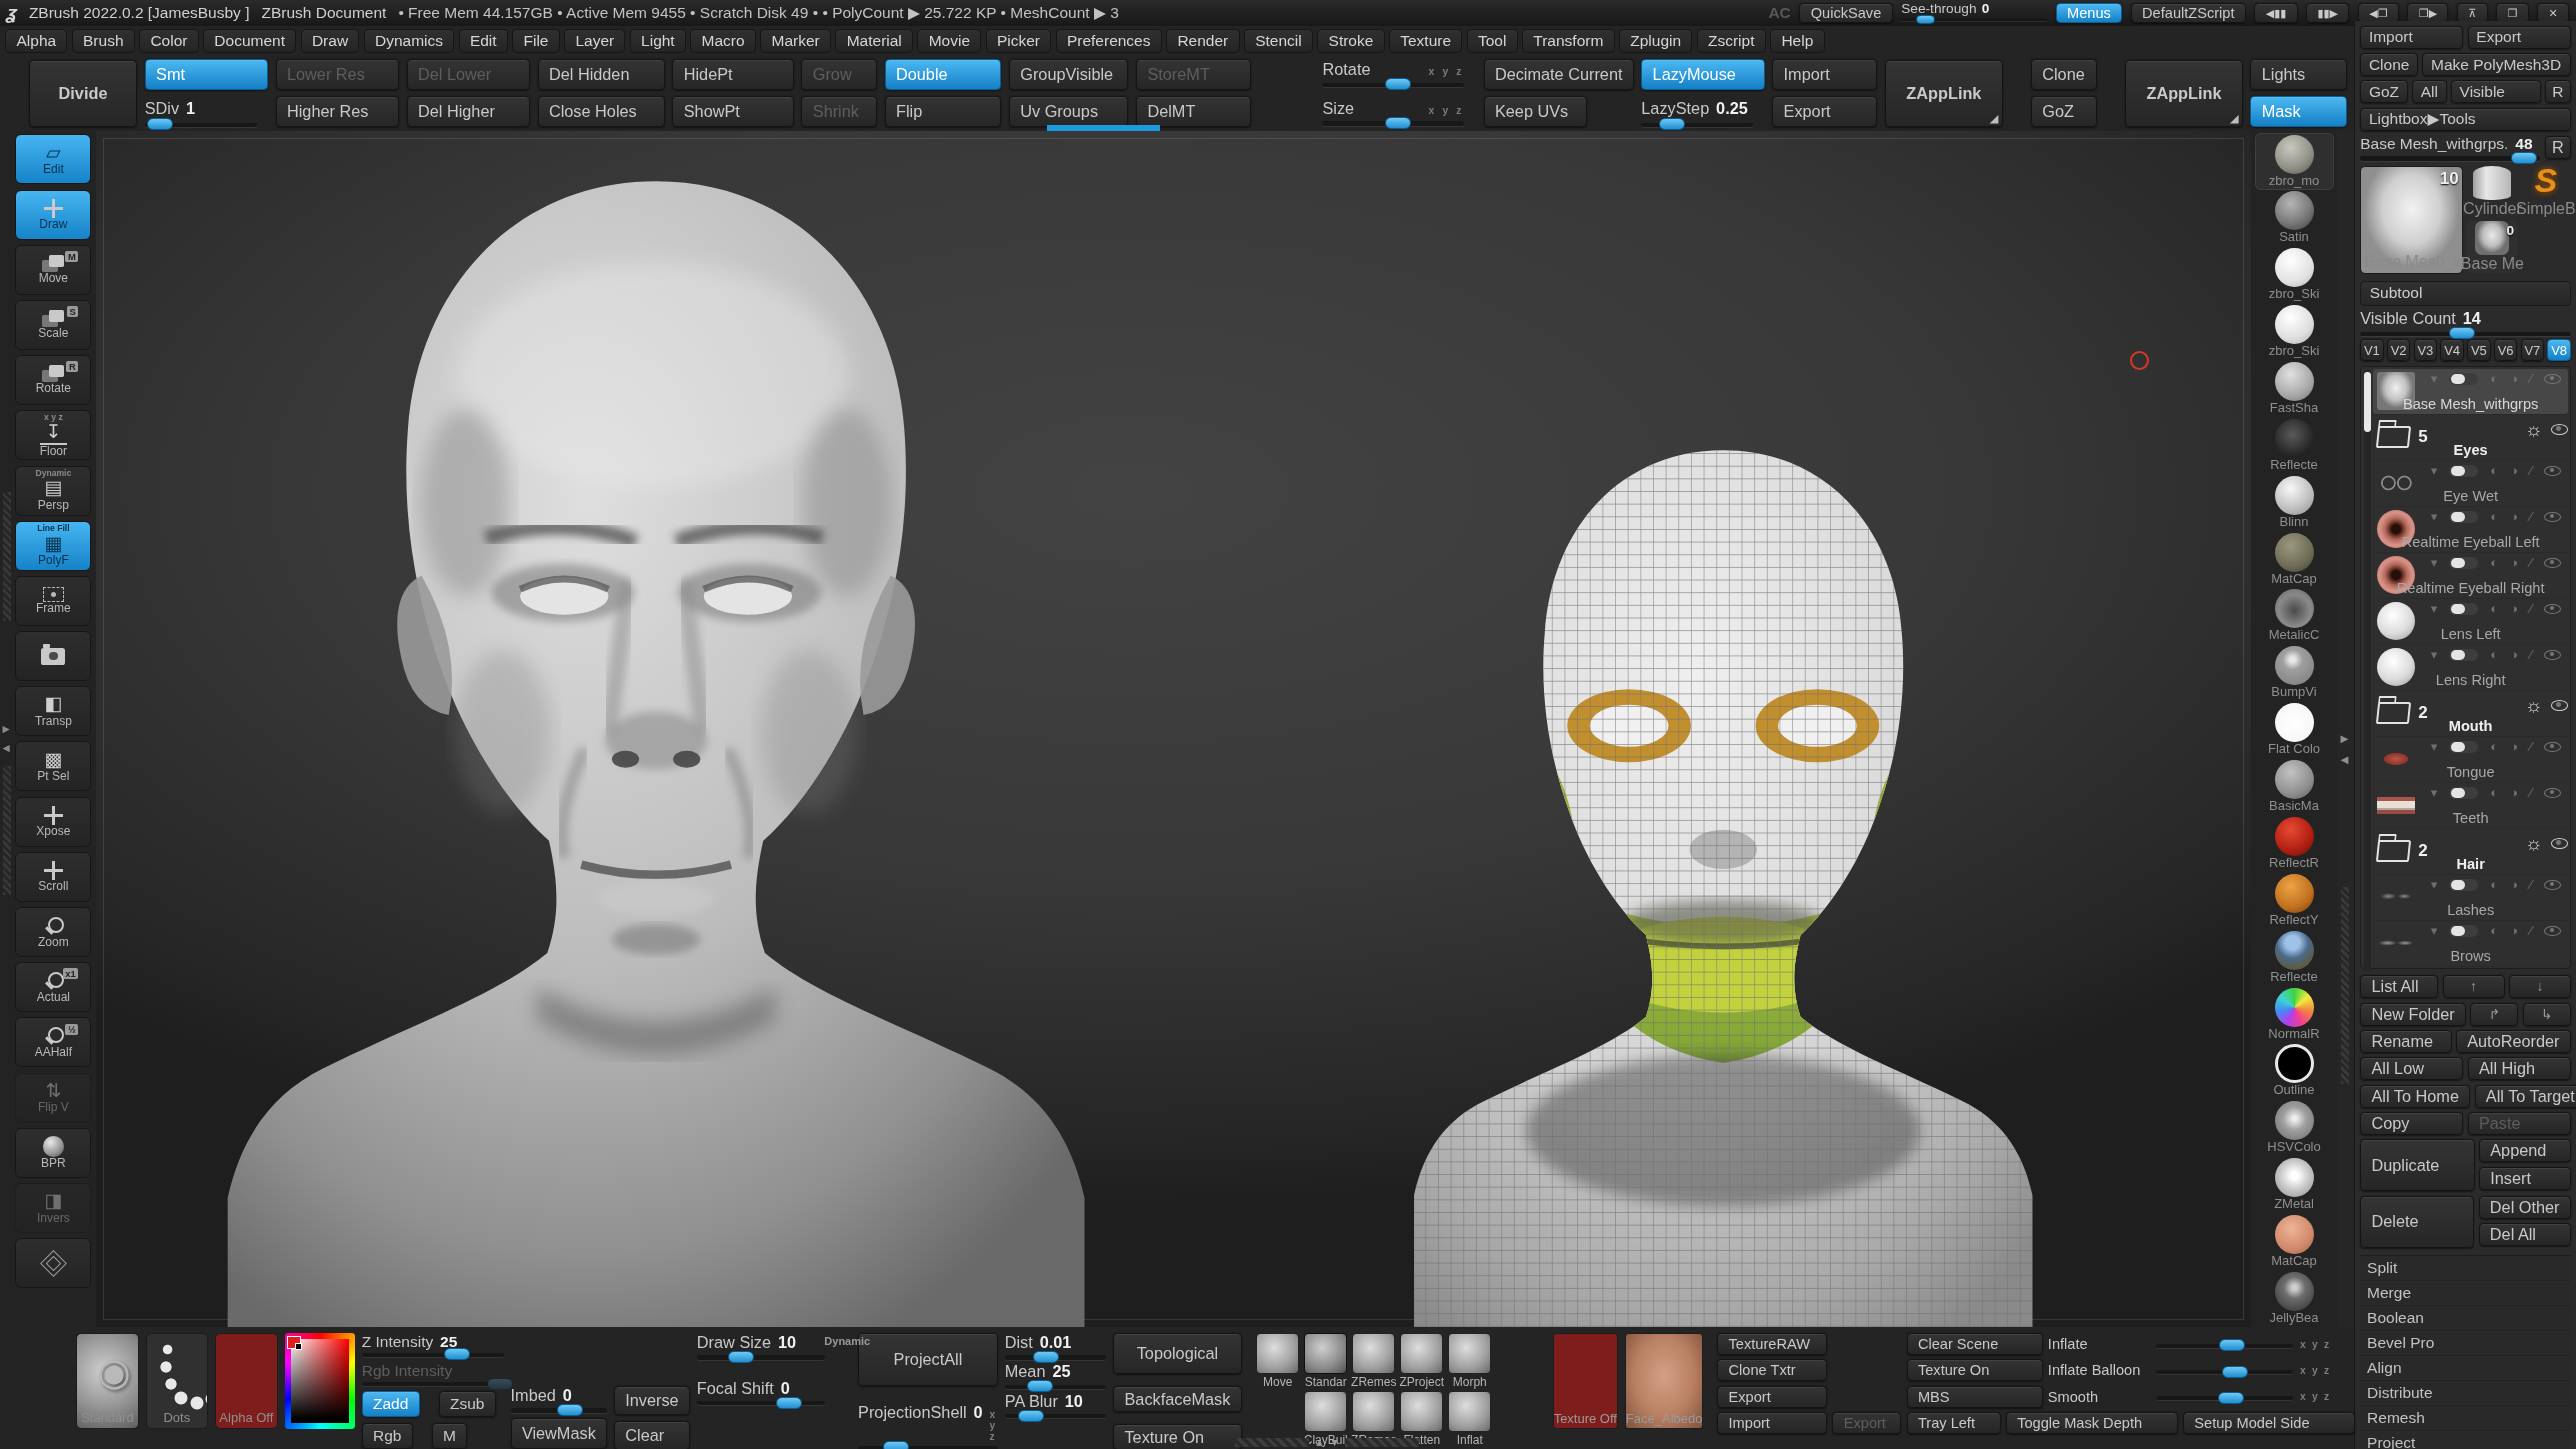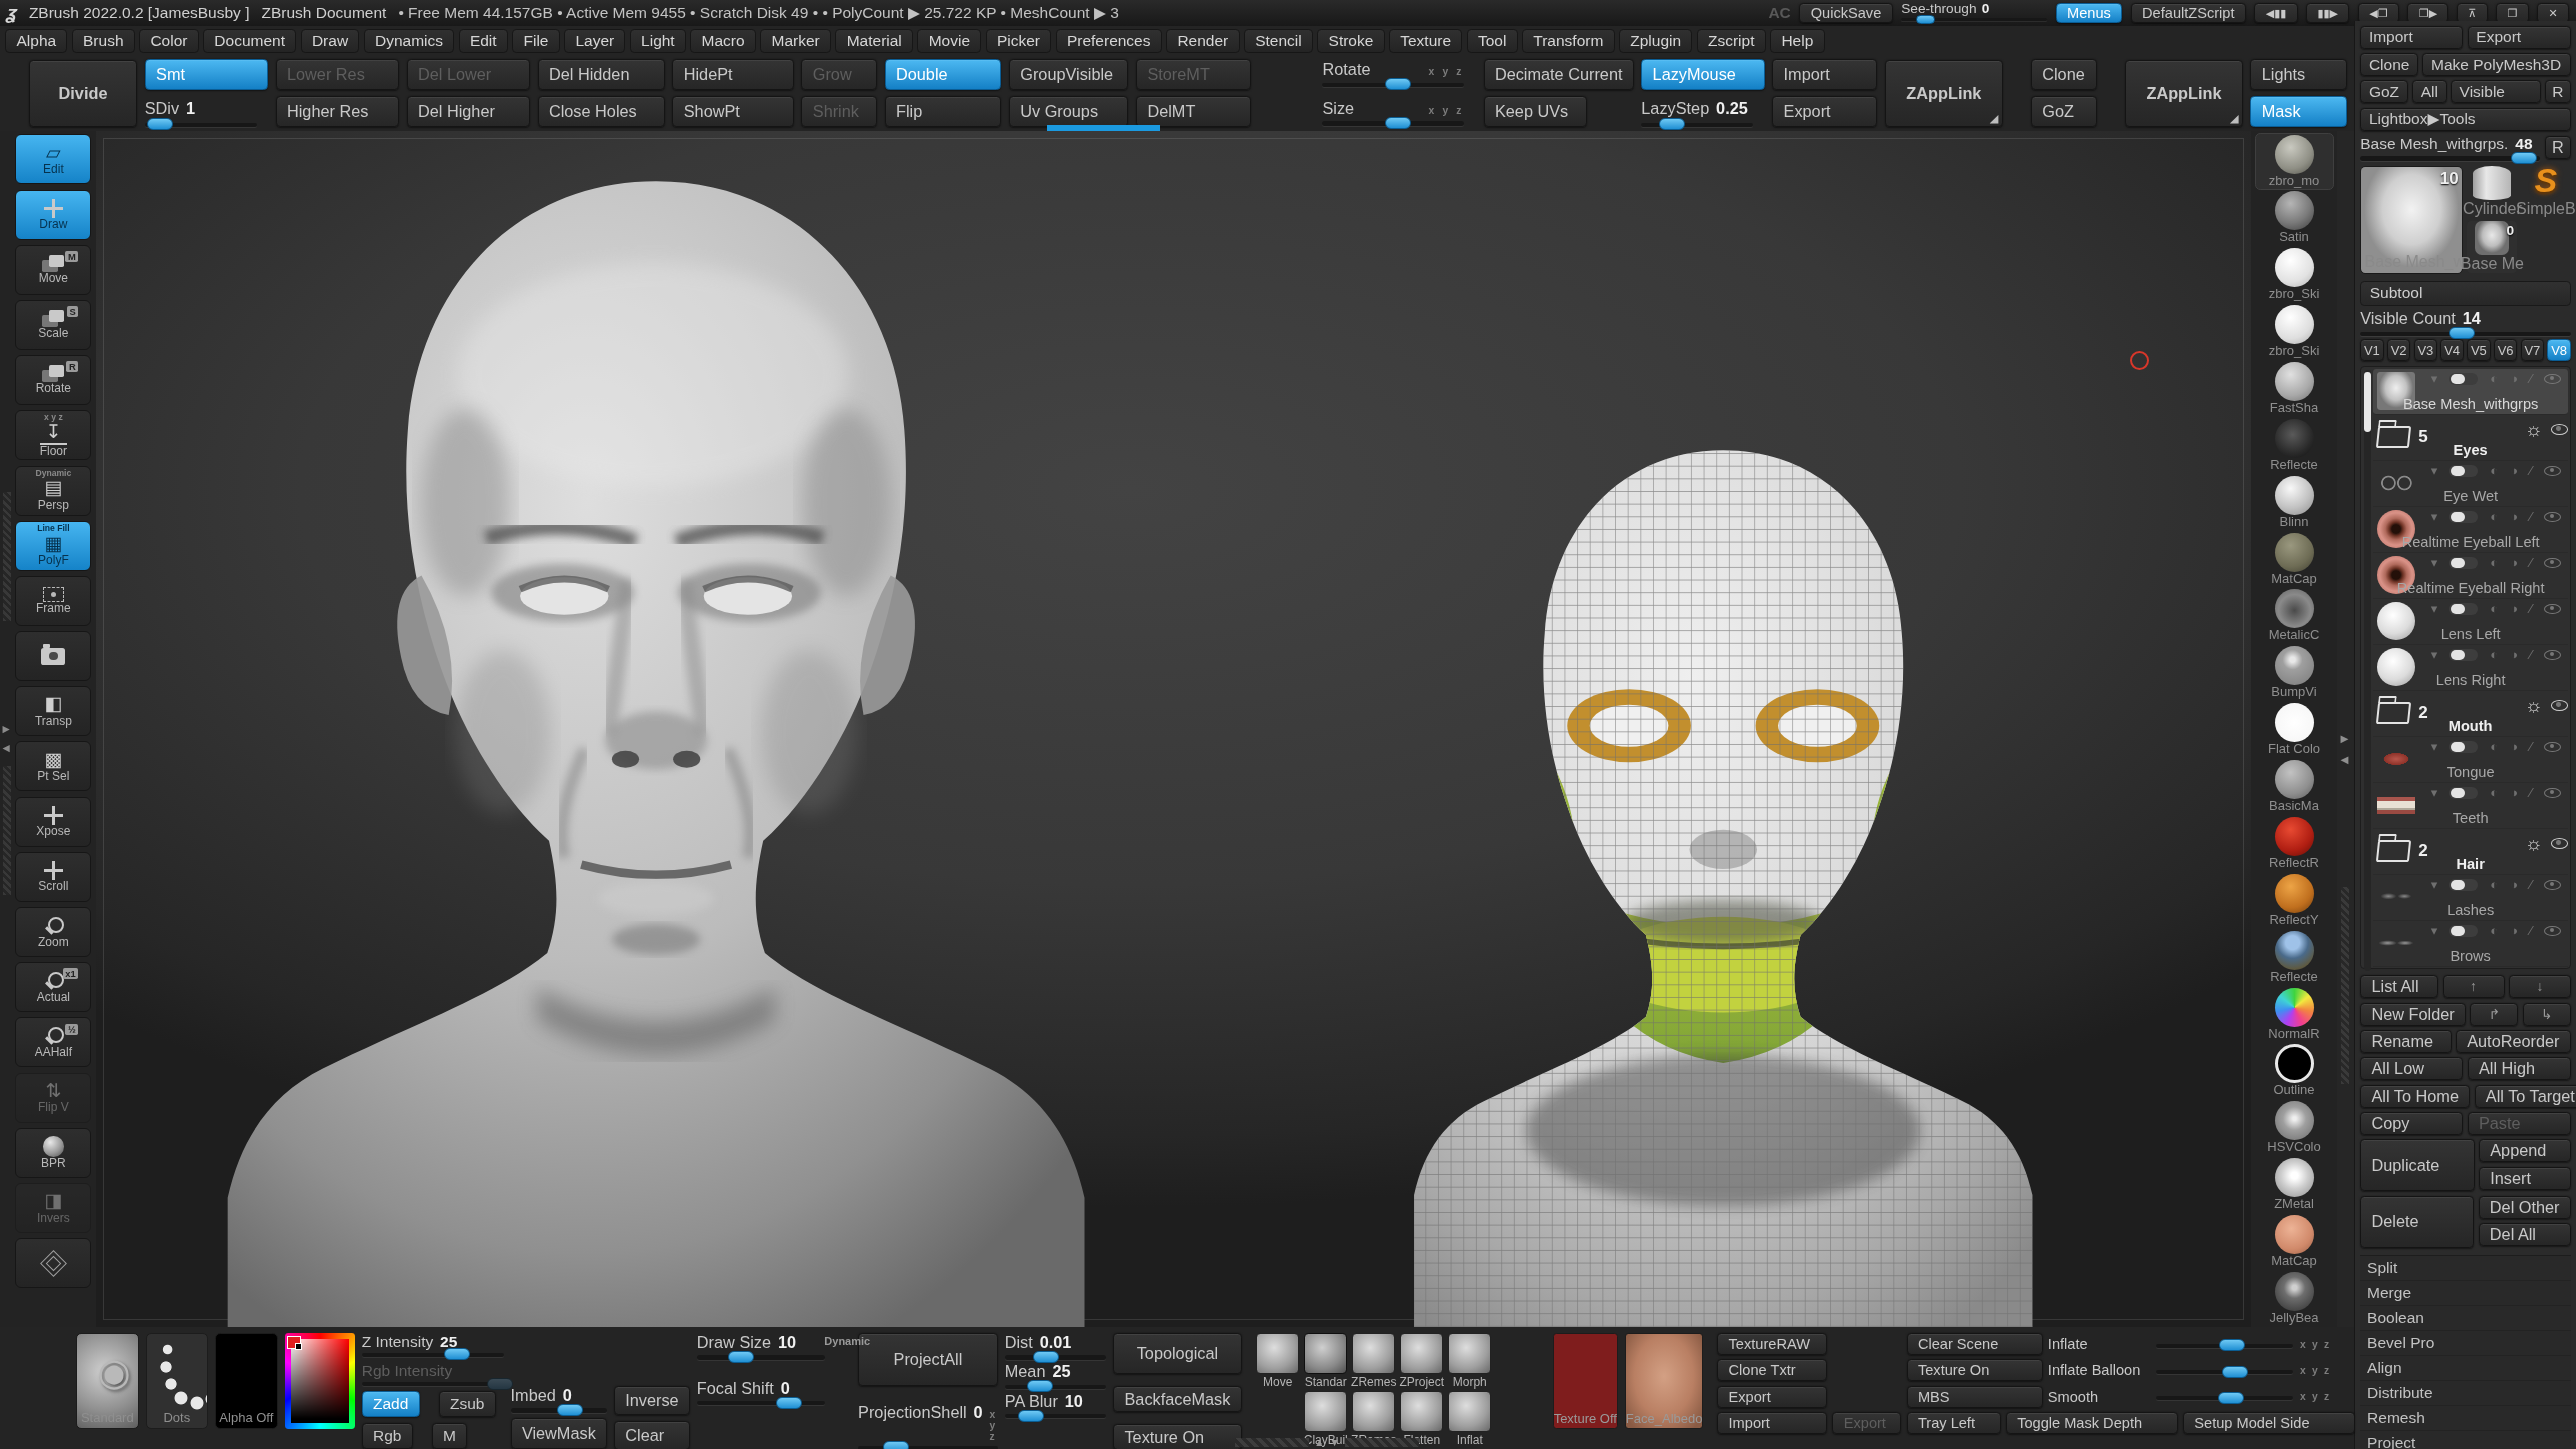--- a/index.html
+++ b/index.html
@@ -185,21 +185,21 @@
   .tall-pair { display:flex; gap:4.3px; margin-top:4.3px; }
   .tall-pair .bigb { flex:1; height:52px; }
   .tall-pair .stack { flex:1; display:flex; flex-direction:column; gap:4.3px; }
   .tall-pair .stack .btn { height:23px; }
   .sections { margin-top:6.9px; border-top:0.9px solid #1d1d1d; }
   .section-row { height:25px; display:flex; align-items:center; padding:0 6.9px; border-bottom:0.9px solid #232323;
                  background:#292929; color:#c2c2c2; }
 
   
   .bottomshelf { position:absolute; left:76px; top:1327px; width:2279px; height:123px; display:flex; gap:6.9px; padding-top:6px; }
-  .bthumb { width:79px; height:96px; background:#000000; border:1.7px solid #1c1c1c; border-radius:5.2px; position:relative;
+  .bthumb { width:79px; height:96px; background:#7f1d1d; border:1.7px solid #1c1c1c; border-radius:5.2px; position:relative;
             display:flex; align-items:flex-end; justify-content:center; }
   .bthumb .cap { font-size:13px; color:#8f8f8f; margin-bottom:2.6px; white-space:nowrap; }
   .bthumb.standard { background:radial-gradient(circle at 45% 40%, #d0d0d0, #8f8f8f 60%, #5e5e5e); }
   .bthumb.standard::before { content:"◉"; position:absolute; left:20.6px; top:15.5px; font-size:38px; color:#b9b9b9; text-shadow:1.7px 1.7px 3.4px #555; }
   .bthumb.dots { background:#303030; }
   .bthumb.dots::before { content:""; position:absolute; inset:0; background:
       radial-gradient(circle at 20.6px 15.5px, #e8e8e8 4.3px, transparent 5.2px),
       radial-gradient(circle at 19px 33px, #e8e8e8 5.2px, transparent 6px),
       radial-gradient(circle at 24px 50px, #e8e8e8 5.2px, transparent 6px),
       radial-gradient(circle at 34px 64px, #e8e8e8 6px, transparent 6.9px),

